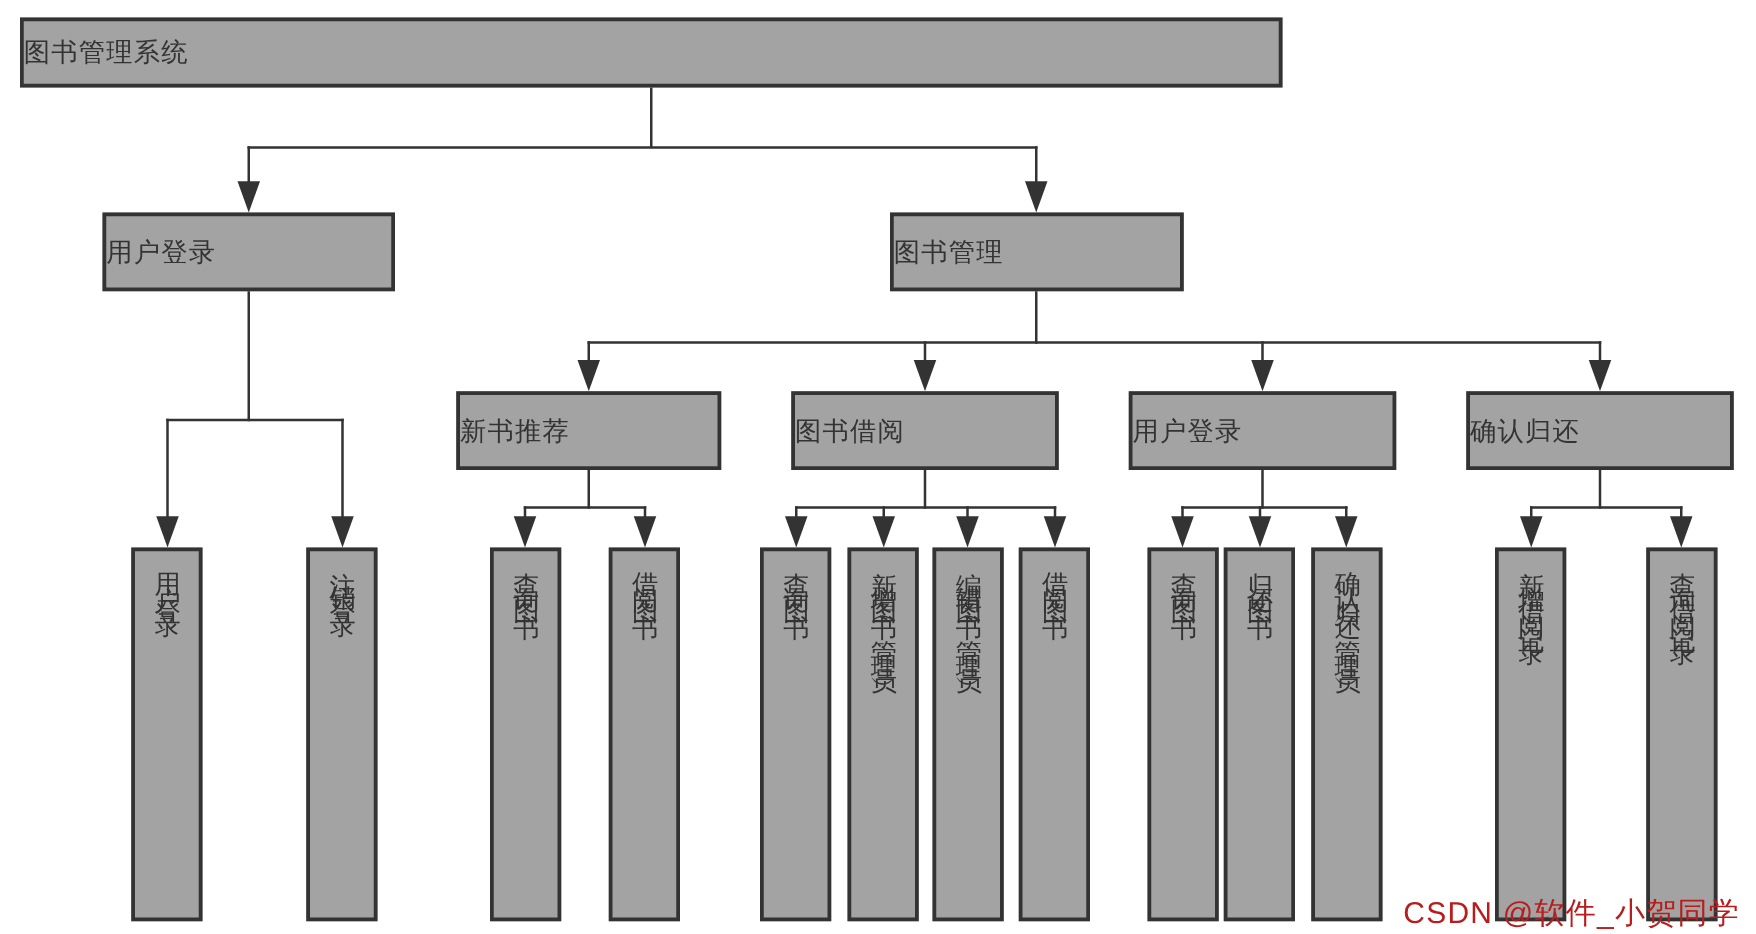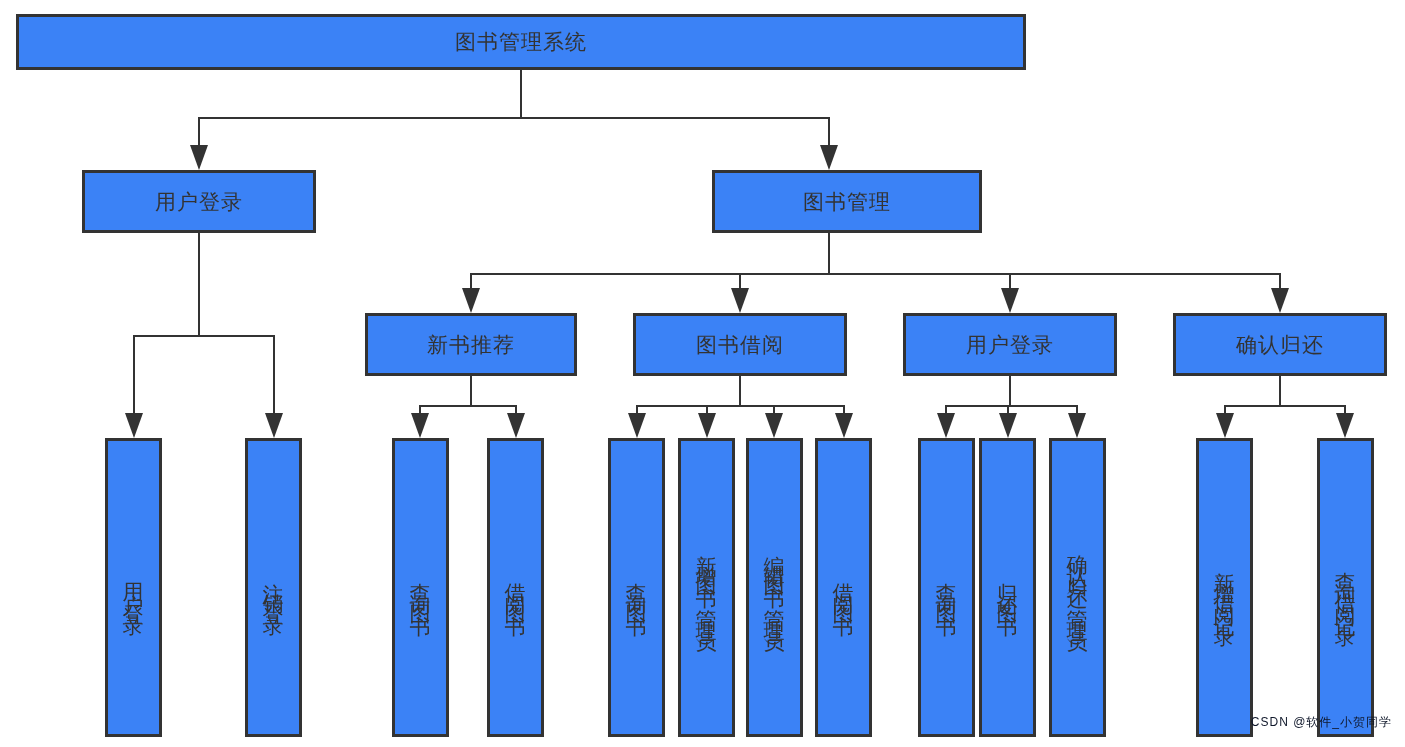--- a/index.html
+++ b/index.html
@@ -7,24 +7,24 @@
     position:relative;
     width:1405px;height:747px;
     background:#ffffff;
     font-family:"Liberation Sans", sans-serif;
     overflow:hidden;
   }
   .box{
     position:absolute;
     box-sizing:border-box;
     border:3px solid #333333;
-    background:#3b82f6;
+    background:#a3a3a3;
     display:flex;
     align-items:center;
-    justify-content:center;
+    justify-content:flex-start;
     color:#333333;
     font-size:21px;
     letter-spacing:1px;
     text-align:center;
   }
   .vbox{
     writing-mode:vertical-rl;
     text-orientation:mixed;
     letter-spacing:11px;
     line-height:1;
@@ -37,22 +37,22 @@
     position:absolute;
     width:0;height:0;
     border-left:9px solid transparent;
     border-right:9px solid transparent;
     border-top:25px solid #333333;
   }
   .watermark{
     position:absolute;
     right:13px;
     top:714px;
-    font-size:12px;
-    color:#0f172a;
+    font-size:24px;
+    color:#b91c1c;
     letter-spacing:1px;
     white-space:nowrap;
   }
 </style>
 </head>
 <body>
 
 <div id="canvas">
 
   <div class="box" style="left:16px;top:14px;width:1010px;height:56px">
@@ -62,21 +62,21 @@
   <div class="vl" style="left:520px;top:70px;height:48px"></div>
   <div class="hl" style="left:198px;top:117px;width:632px"></div>
   <div class="vl" style="left:198px;top:117px;height:29px"></div>
   <div class="arr" style="left:190px;top:145px"></div>
   <div class="vl" style="left:828px;top:117px;height:29px"></div>
   <div class="arr" style="left:820px;top:145px"></div>
 
   <div class="box" style="left:82px;top:170px;width:234px;height:63px">
     <span>用户登录</span>
   </div>
-  <div class="box" style="left:712px;top:170px;width:270px;height:63px">
+  <div class="box" style="left:712px;top:170px;width:235px;height:63px">
     <span>图书管理</span>
   </div>
 
   <div class="vl" style="left:198px;top:233px;height:104px"></div>
   <div class="hl" style="left:133px;top:335px;width:142px"></div>
   <div class="vl" style="left:133px;top:335px;height:79px"></div>
   <div class="arr" style="left:125px;top:413px"></div>
   <div class="vl" style="left:273px;top:335px;height:79px"></div>
   <div class="arr" style="left:265px;top:413px"></div>
 

